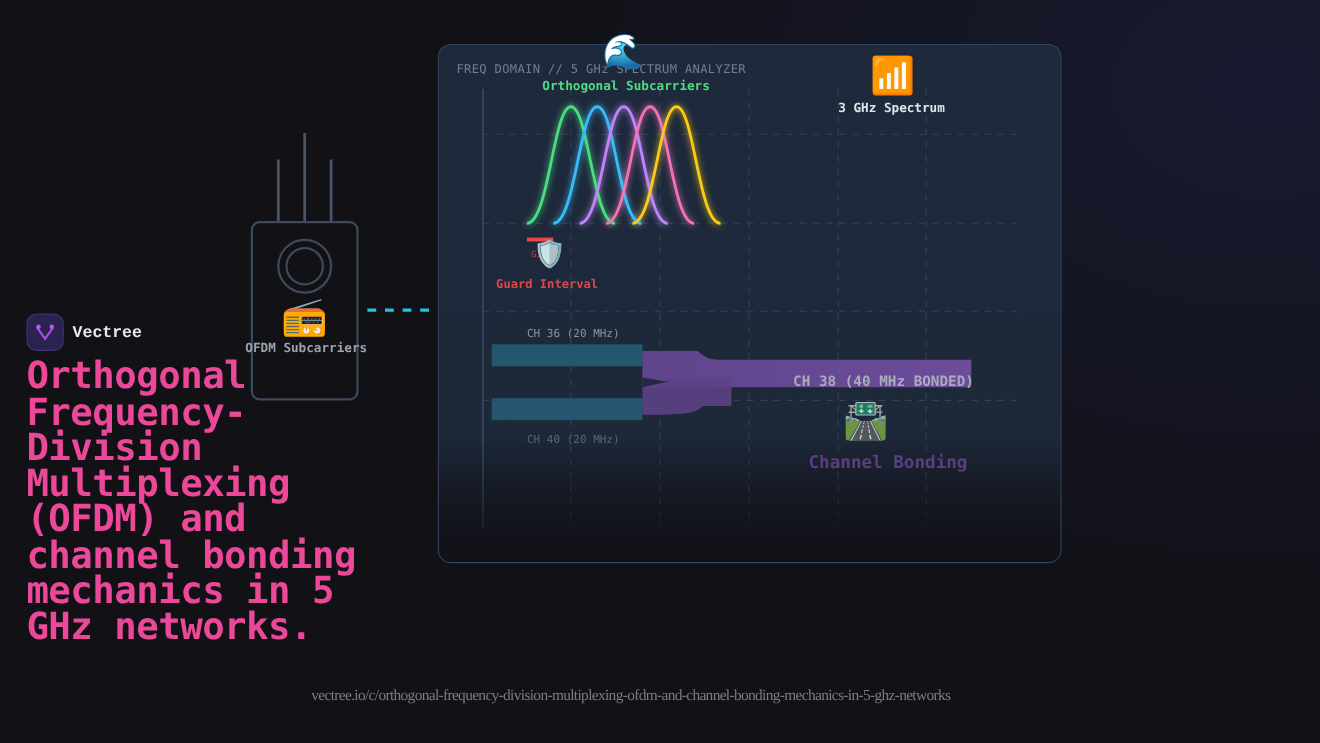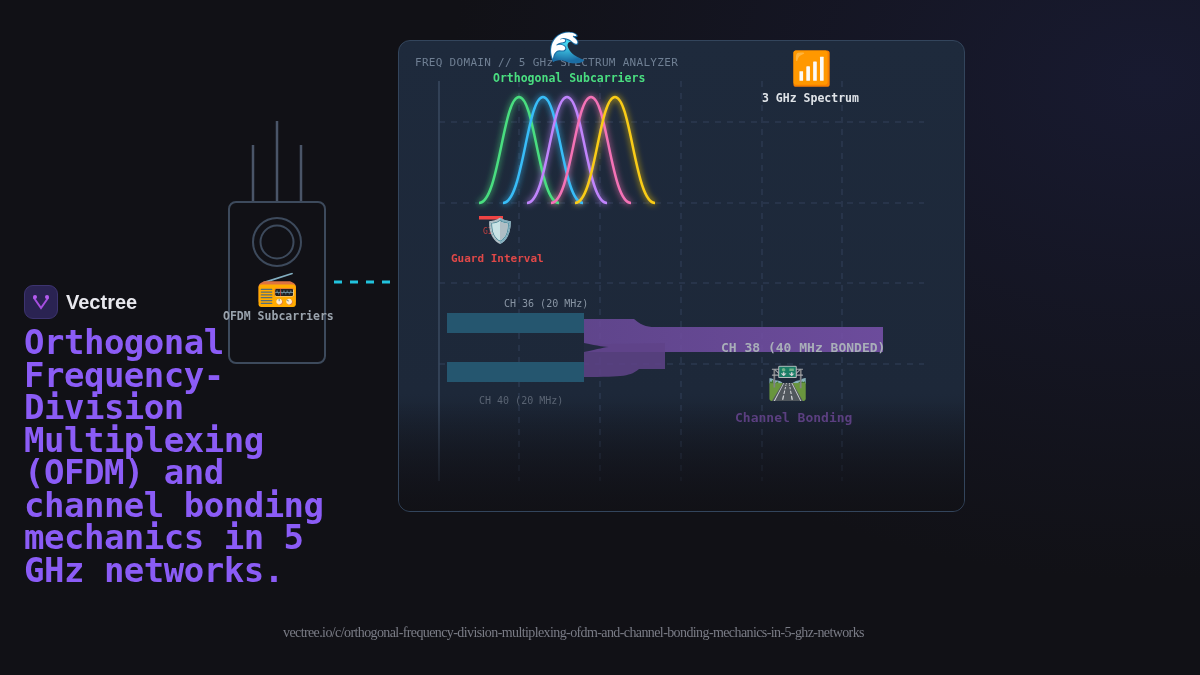--- a/index.html
+++ b/index.html
@@ -21,28 +21,28 @@
   .panel-title {
     position:absolute; left:16px; top:15px; font-size:11px; color:#6f7f93; letter-spacing:0.3px;
     white-space:nowrap;
   }
   svg.grid { position:absolute; left:0; top:0; }
   .lbl { position:absolute; white-space:nowrap; font-weight:bold; }
   .emoji { position:absolute; font-family: "DejaVu Sans", sans-serif; line-height:1; }
   .title {
     position:absolute; left:24px; top:326px; width:300px;
     font-family:"DejaVu Sans Mono","Liberation Mono",monospace; font-weight:bold;
-    font-size:34px; line-height:32.5px; color:#8b5cf6; letter-spacing:-0.5px;
+    font-size:34px; line-height:32.5px; color:#ec4899; letter-spacing:-0.5px;
   }
   .brand { position:absolute; left:24px; top:285px; display:flex; align-items:center; gap:8px; }
   .brand-logo {
     width:32px; height:32px; border-radius:9px; background:#2a2352; border:1px solid #3d3470;
     display:flex; align-items:center; justify-content:center;
   }
-  .brand-name { color:#e8e8ee; font-weight:bold; font-size:20px; font-family:Liberation Sans, sans-serif; }
+  .brand-name { color:#e8e8ee; font-weight:bold; font-size:15px; font-family:Liberation Mono, monospace; }
   .url { position:absolute; left:283px; top:625px; font-size:14px; color:#7a7c86; white-space:nowrap; letter-spacing:-0.6px;font-family:Liberation Serif, serif; }
 </style>
 </head>
 <body>
 
 <svg style="position:absolute;left:220px;top:115px;" width="120" height="255">
   <g stroke="#4a5568" stroke-width="2.5" fill="none">
     <line x1="33" y1="30" x2="33" y2="88"></line>
     <line x1="57" y1="6" x2="57" y2="88"></line>
     <line x1="81" y1="30" x2="81" y2="88"></line>
@@ -103,38 +103,38 @@
     <rect x="48" y="272" width="137" height="20" fill="#25566f"></rect>
     <rect x="48" y="321" width="137" height="20" fill="#25566f"></rect>
 
     <path d="M185 278 L235 278 C245 286,248 286,260 286 L484 286 L484 311 L185 311 Z" fill="url(#purp)" opacity="0.85"></path>
     <path d="M185 303 L211 303 L266 302 L266 328 L240 328 C232 335,225 336,185 336 Z" fill="#5f4388" opacity="0.85"></path>
     <path d="M185 302 C200 305,205 306,212 306 C205 306,200 308,185 311 Z" fill="#1d2839" opacity="0.9"></path>
   </svg>
 
   <div class="panel-title">FREQ DOMAIN // 5 GHz SPECTRUM ANALYZER</div>
 
-  <div class="lbl" style="left:80px;top:257px;font-size:10px;color:#8894a3;font-weight:normal;margin-left:25px;">CH 36 (20 MHz)</div>
+  <div class="lbl" style="left:80px;top:257px;font-size:10px;color:#8894a3;font-weight:normal;">CH 36 (20 MHz)</div>
   <div class="lbl" style="left:80px;top:354px;font-size:10px;color:#5a6473;font-weight:normal;">CH 40 (20 MHz)</div>
   <div class="lbl" style="left:322px;top:299px;font-size:13px;color:#a8aeb8;">CH 38 (40 MHz BONDED)</div>
 
   <div class="panel-fade"></div>
 </div>
 
 <div class="emoji" style="left:548px;top:32px;font-size:31px;">🌊</div>
 <div class="lbl" style="left:493px;top:71px;font-size:11.5px;color:#4ade80;text-align:center;">Orthogonal Subcarriers</div>
 
 <div class="emoji" style="left:791px;top:52px;font-size:33px;">📶</div>
 <div class="lbl" style="left:762px;top:91px;font-size:11.5px;color:#dfe3e8;">3 GHz Spectrum</div>
 
 <div class="emoji" style="left:485px;top:219px;font-size:24px;">🛡️</div>
 <div class="lbl" style="left:451px;top:252px;font-size:11px;color:#e04848;">Guard Interval</div>
 
 <div class="emoji" style="left:767px;top:366px;font-size:33px;opacity:0.8;">🛣️</div>
-<div class="lbl" style="left:735px;top:410px;font-size:13px;color:#5b3f80;">Channel Bonding</div>
+<div class="lbl" style="left:735px;top:410px;font-size:16px;color:#5b3f80;">Channel Bonding</div>
 
 <div class="brand">
   <div class="brand-logo">
     <svg width="20" height="20" viewBox="0 0 20 20">
       <path d="M3 6 L10 16 L17 6" fill="none" stroke="#a64ee0" stroke-width="2" stroke-linecap="round"></path>
       <circle cx="4" cy="5" r="2" fill="#b45cf0"></circle>
       <circle cx="16" cy="5" r="2" fill="#b45cf0"></circle>
     </svg>
   </div>
   <span class="brand-name">Vectree</span>

